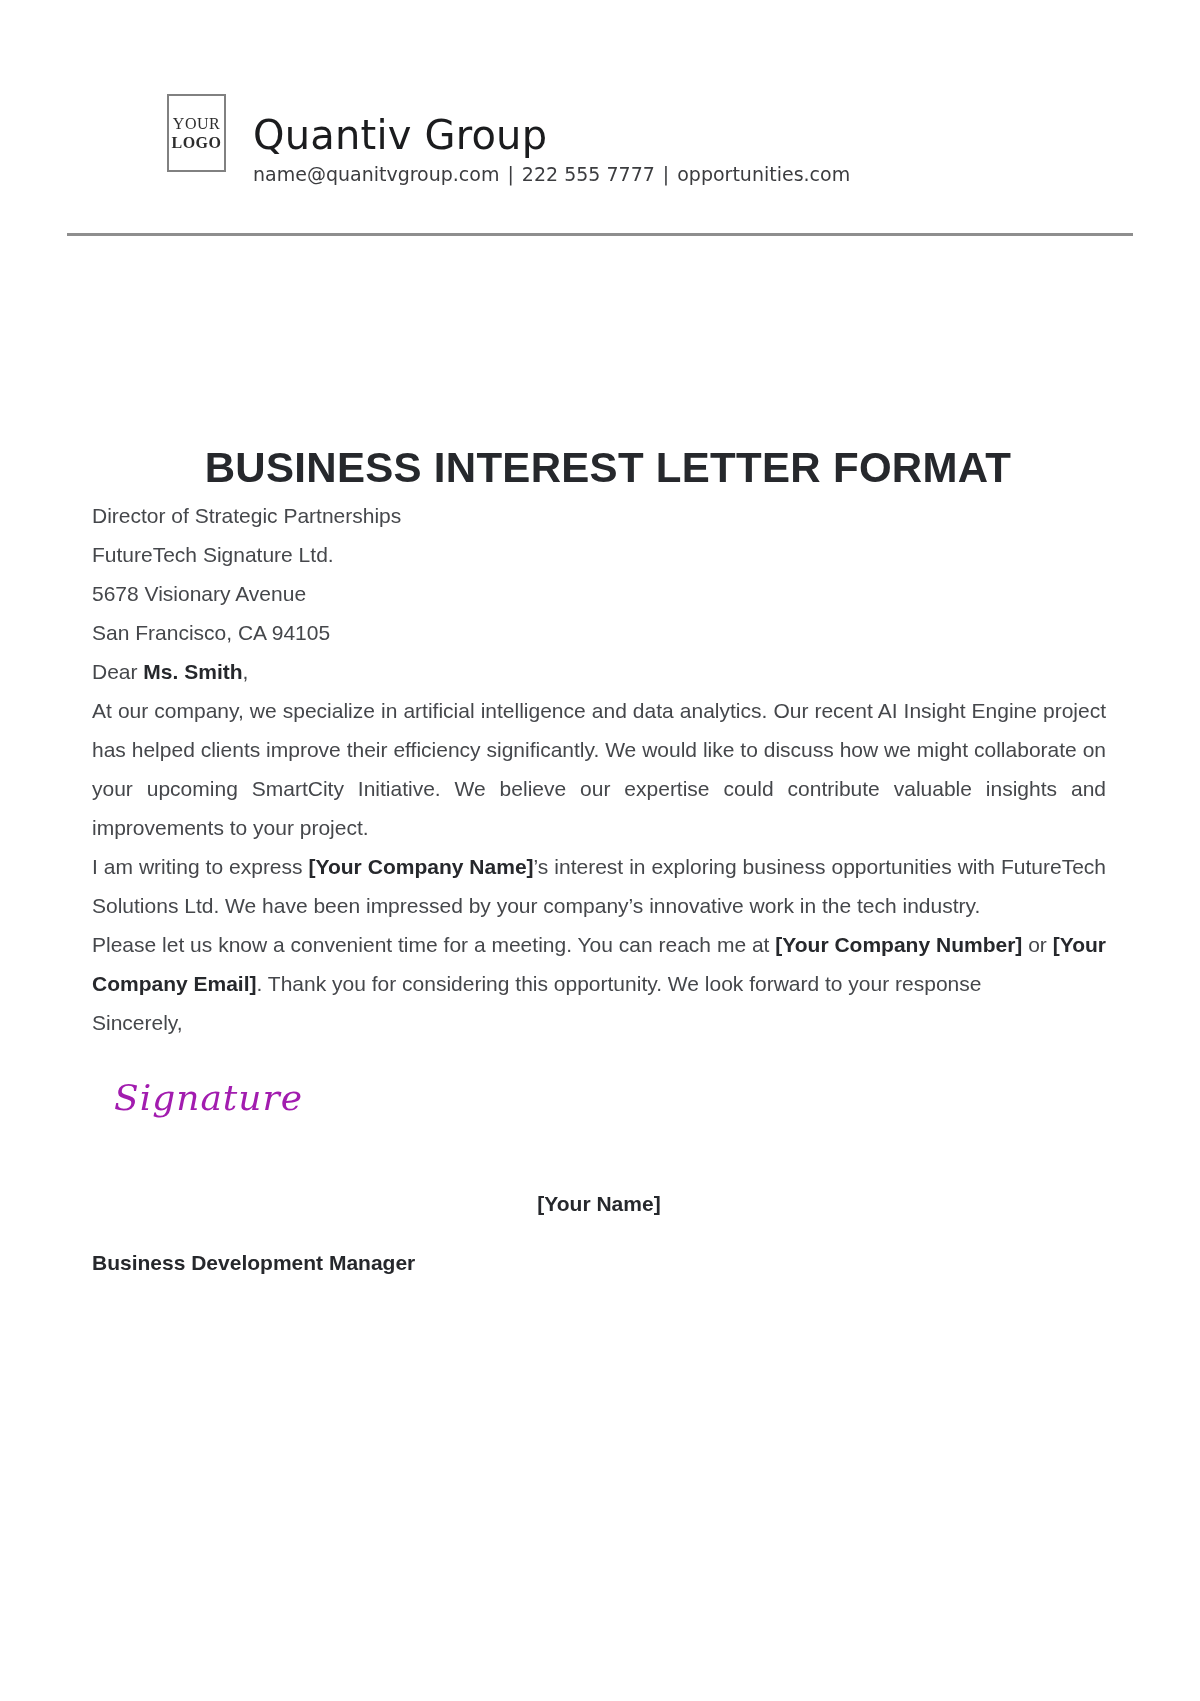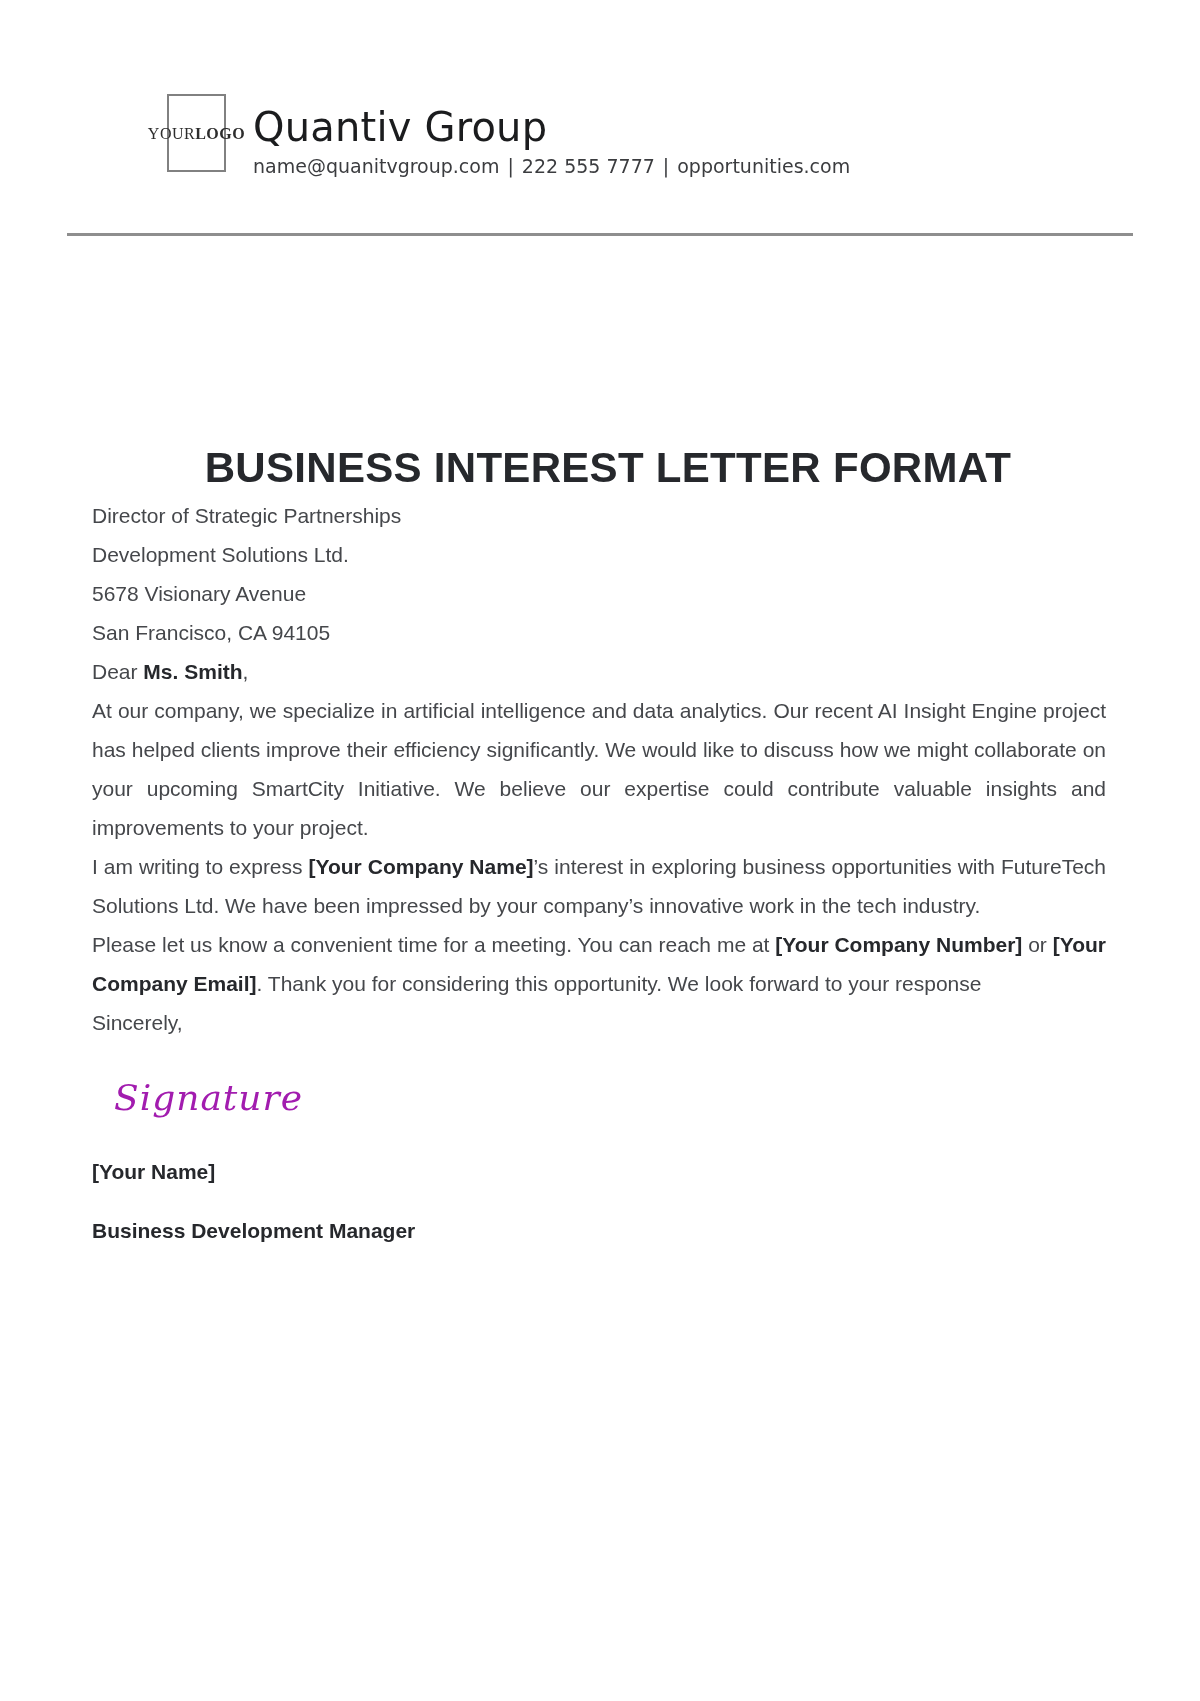--- a/index.html
+++ b/index.html
@@ -18,29 +18,30 @@
     top: 94px;
     left: 167px;
     display: flex;
     align-items: flex-start;
   }
   .logo-box {
     width: 55px;
     height: 74px;
     border: 2px solid #818181;
     display: flex;
+    flex-direction: column;
     justify-content: center;
     align-items: center;
     font-family: "Liberation Serif", serif;
     color: #2d2d2d;
     background: #ffffff;
   }
   .logo-your { font-size: 16px; letter-spacing: 0.5px; line-height: 19px; }
   .logo-logo { font-size: 16px; font-weight: 700; letter-spacing: 0.5px; line-height: 19px; }
-  .brand { margin-left: 27px; margin-top: 8px; }
+  .brand { margin-left: 27px; margin-top: 16px; }
   .brand-name {
     font-family: "DejaVu Sans", sans-serif;
     font-size: 40px;
     font-weight: 500;
     color: #1b1c1e;
     line-height: 50px;
     letter-spacing: 0.2px;
   }
   .contact-line {
     margin-top: 3px;
@@ -92,21 +93,21 @@
   .signature {
     margin: 32px 0 0 22px;
     font-family: "DejaVu Serif", serif;
     font-style: italic;
     font-size: 36px;
     line-height: 48px;
     color: #a21caf;
     letter-spacing: 1px;
   }
 
-  .sender-name { margin-top: 30px; }
+  .sender-name { margin-top: 62px; text-align: center; }
   .sender-title { margin-top: 20px; }
 
   .footer {
     margin-top: 0;
     text-align: center;
     font-size: 20px;
     line-height: 39px;
   }
   .footer-link {
     color: #4285f4;
@@ -132,21 +133,21 @@
       </div>
     </div>
   </header>
 
   <div class="divider"></div>
 
   <h1 class="title">BUSINESS INTEREST LETTER FORMAT</h1>
 
   <main class="letter-body">
     <div class="line">Director of Strategic Partnerships</div>
-    <div class="line">Development Solutions Ltd.</div>
+    <div class="line">FutureTech Signature Ltd.</div>
     <div class="line">5678 Visionary Avenue</div>
     <div class="line">San Francisco, CA 94105</div>
 
     <div class="line"><span>Dear </span><span class="b">Ms. Smith</span><span>,</span></div>
 
     <p class="para"><span>At our company, we specialize in artificial intelligence and data analytics. Our recent AI Insight Engine project has helped clients improve their efficiency significantly. We would like to discuss how we might collaborate on your upcoming SmartCity Initiative. We believe our expertise could contribute valuable insights and improvements to your project.</span></p>
     <p class="para"><span>I am writing to express </span><span class="b">[Your Company Name]</span><span>’s interest in exploring business opportunities with FutureTech Solutions Ltd. We have been impressed by your company’s innovative work in the tech industry.</span></p>
     <p class="para"><span>Please let us know a convenient time for a meeting. You can reach me at </span><span class="b">[Your Company Number]</span><span> or </span><span class="b">[Your Company Email]</span><span>. Thank you for considering this opportunity. We look forward to your response</span></p>
 
     <div class="line">Sincerely,</div>

